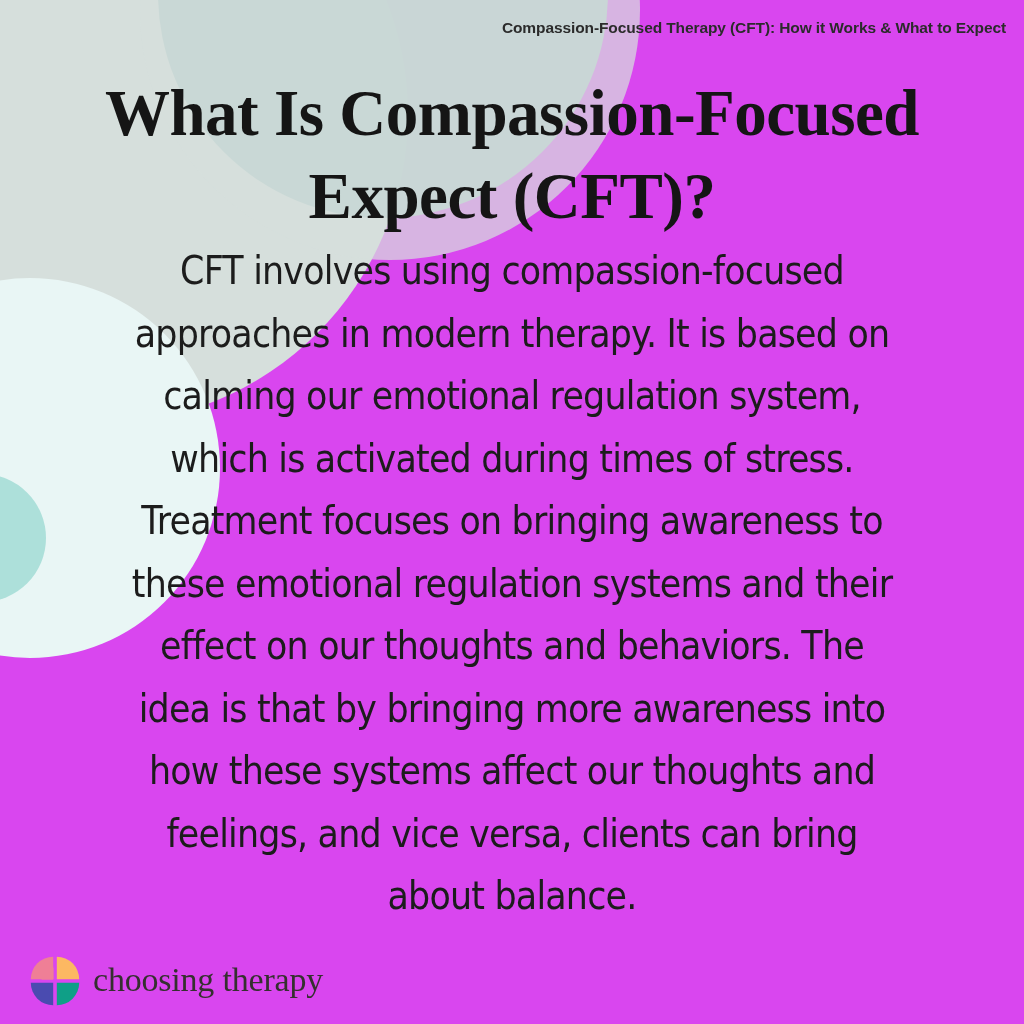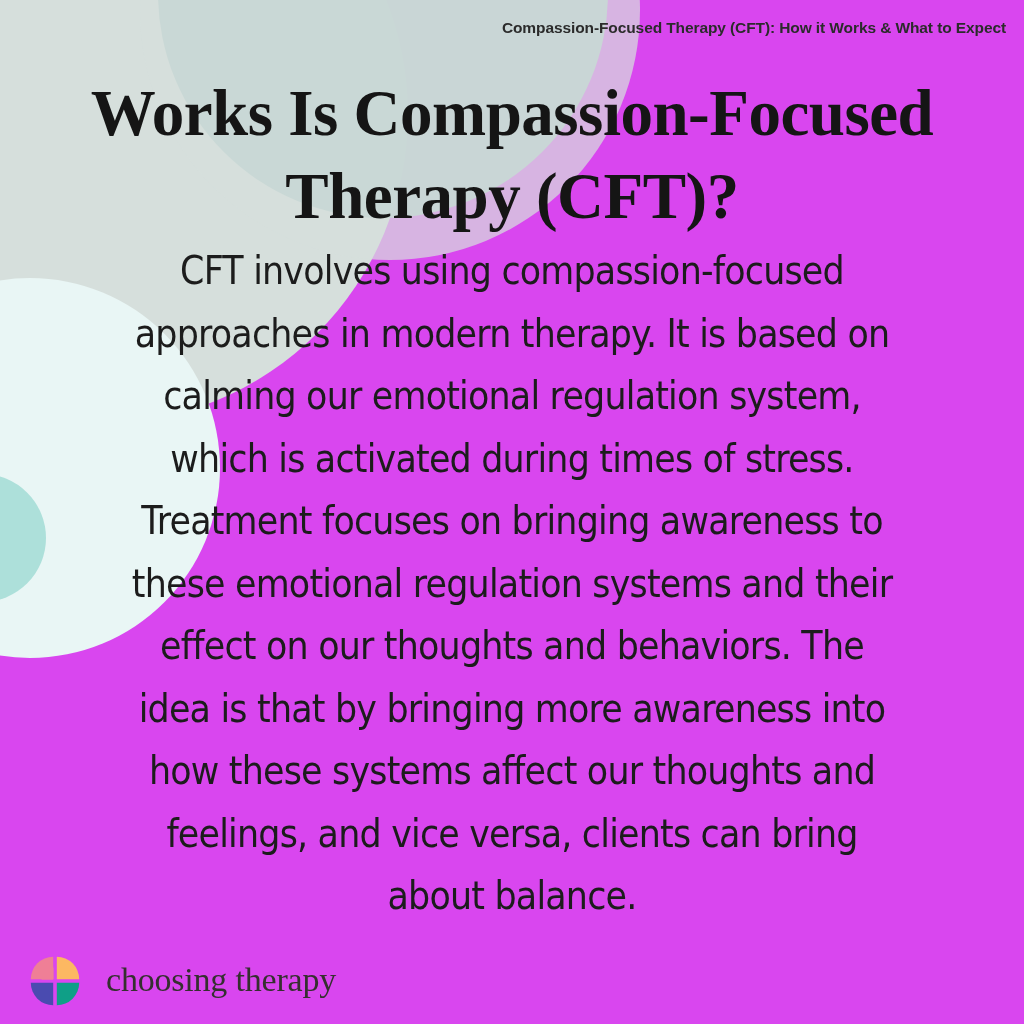--- a/index.html
+++ b/index.html
@@ -88,21 +88,21 @@
     transform:scaleX(0.895);
     transform-origin:50% 0;
   }
 
   
   #footer-logo {
     position:absolute;
     left:30px; bottom:18px;
     display:flex;
     align-items:center;
-    gap:26px;
+    gap:13px;
   }
   #logo-mark { display:block; }
   #logo-wordmark {
     font-family:"Liberation Serif", serif;
     font-size:34px;
     color:#35302f;
     letter-spacing:-0.2px;
     line-height:1;
     padding-bottom:3px;
   }
@@ -115,21 +115,21 @@
   <div>
     <div class="blob" id="blob-pale-sage"></div>
     <div class="blob" id="blob-dark-sage"></div>
     <div class="blob" id="blob-pale-sage-2"></div>
     <div class="blob" id="blob-mint"></div>
     <div class="blob" id="blob-teal"></div>
   </div>
 
   <div id="header-caption">Compassion-Focused Therapy (CFT): How it Works &amp; What to Expect</div>
 
-  <h1 id="page-title">Works Is Compassion-Focused Therapy (CFT)?</h1>
+  <h1 id="page-title">What Is Compassion-Focused Expect (CFT)?</h1>
 
   <p id="body-copy">CFT involves using compassion-focused approaches in modern therapy. It is based on calming our emotional regulation system, which is activated during times of stress. Treatment focuses on bringing awareness to these emotional regulation systems and their effect on our thoughts and behaviors. The idea is that by bringing more awareness into how these systems affect our thoughts and feelings, and vice versa, clients can bring about balance.</p>
 
   <div id="footer-logo">
     <span>
       <svg id="logo-mark" width="50" height="50" viewBox="0 0 50 50" aria-hidden="true">
 
         <path d="M23.2 23.2 H11.6 A11.6 11.6 0 0 1 23.2 11.6 Z" fill="#ef7f96"></path>
         <path d="M23.2 11.6 H23.2 V23.2 H11.6 A11.6 11.6 0 0 1 23.2 11.6 Z" fill="#ef7f96"></path>
         <rect x="11.6" y="11.6" width="11.6" height="11.6" fill="#ef7f96"></rect>

